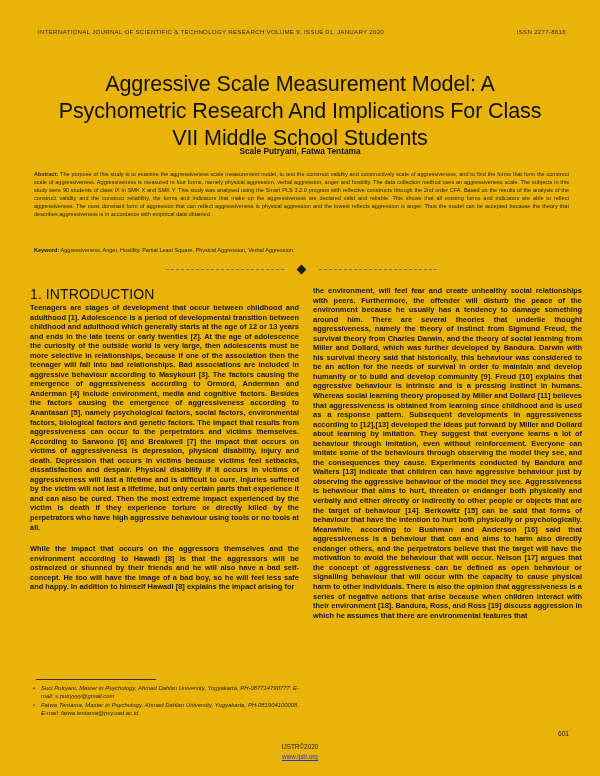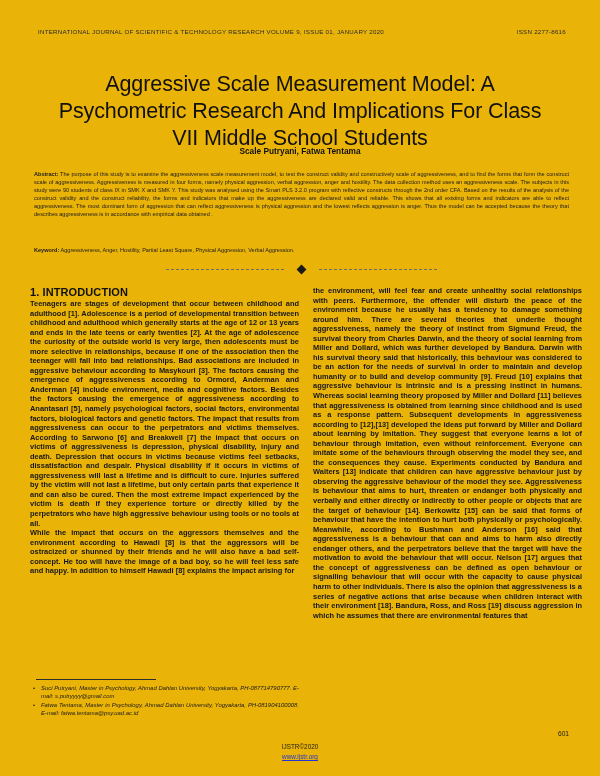--- a/index.html
+++ b/index.html
@@ -134,37 +134,37 @@
     height: 450px;
     display: flex;
     gap: 14px;
   }
   .col {
     width: 269px;
     flex: 0 0 269px;
     position: relative;
   }
   .section-heading {
-    font-size: 11px;
-    font-weight: bold;
+    font-size: 14px;
+    font-weight: normal;
     color: #111111;
     margin: 0 0 1px 0;
     letter-spacing: 0.1px;
   }
   .body-text {
     font-size: 7.45px;
     line-height: 9.55px;
     text-align: justify;
     color: #181818;
     margin: 0;
     hyphens: none;
     font-weight: bold;
   }
   .body-text + .body-text {
-    margin-top: 0;
+    margin-top: 12px;
   }
 
   
   .footnote {
     position: absolute;
     left: 30px;
     top: 679px;
     width: 269px;
   }
   .footnote-rule {

